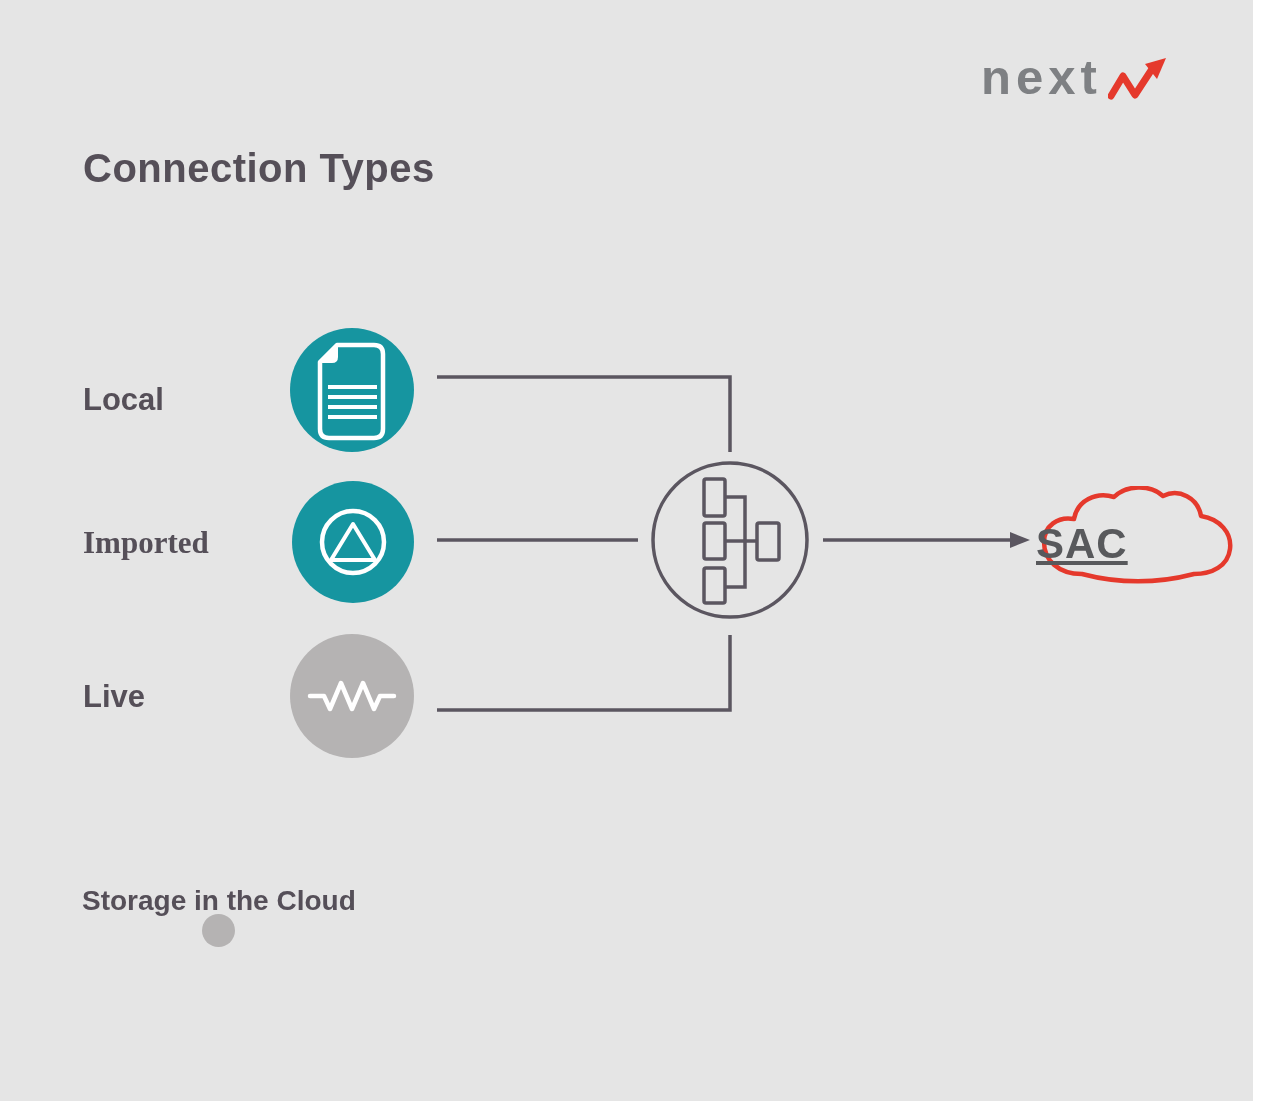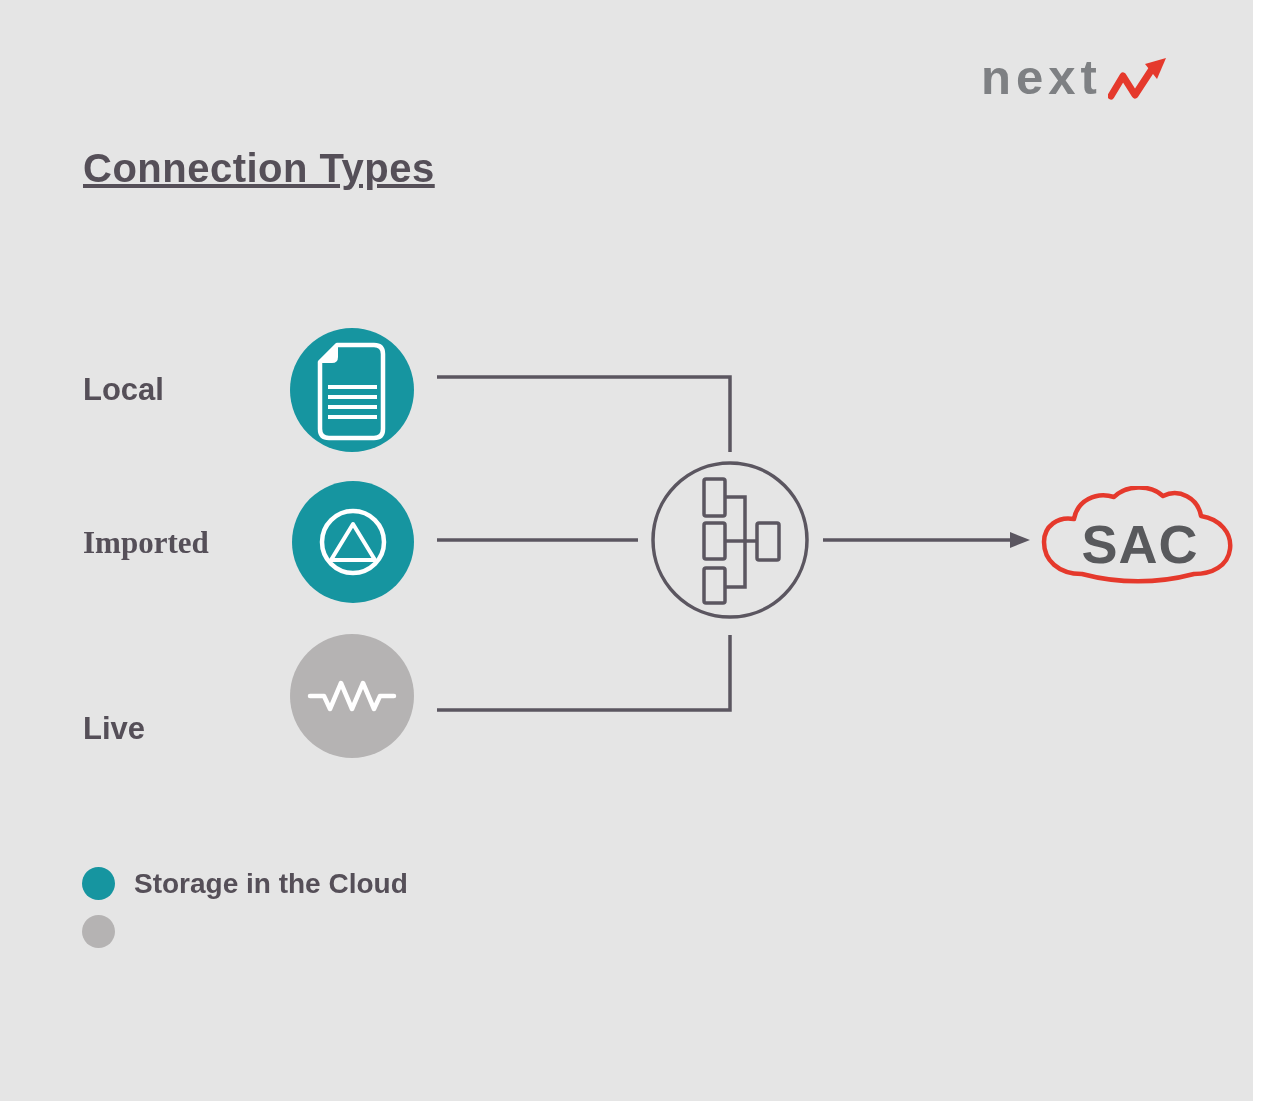--- a/index.html
+++ b/index.html
@@ -13,21 +13,20 @@
   }
   .abs { position: absolute; }
   svg { display: block; }
 
   .title {
     left: 83px; top: 146px;
     font-size: 40px;
     font-weight: 700;
     color: #554f58;
     letter-spacing: 0.5px;
-    text-decoration: underline;
   }
 
   
   .logo { left: 981px; top: 57px; width: 240px; }
   .logo-row1 { display: flex; align-items: flex-start; gap: 6px; }
   .logo-next {
     font-size: 49px; line-height: 40px;
     font-weight: 700; color: #7e8083; letter-spacing: 5px;
   }
   .logo-lytics {
@@ -36,42 +35,42 @@
     margin-top: -6px;
   }
 
   .row-label {
     left: 83px;
     font-size: 31px;
     font-weight: 700;
     color: #554f58;
     line-height: 38px;
   }
-  .label-local    { top: 371px; }
+  .label-local    { top: 381px; }
   .label-imported { top: 524px; font-family: Liberation Serif, serif; }
-  .label-live     { top: 710px; }
+  .label-live     { top: 678px; }
 
   .icon-local    { left: 290px; top: 328px; }
   .icon-imported { left: 292px; top: 481px; }
   .icon-live     { left: 290px; top: 634px; }
 
   .hub { left: 645px; top: 455px; }
 
   .cloud-wrap { left: 1036px; top: 486px; }
   .cloud-label {
     left: 1036px; top: 517px; width: 208px;
-    text-align: center;
-    font-size: 54px; line-height: 54px;
+    font-size: 42px; line-height: 54px;
     font-weight: 700;
     color: #58595c;
     letter-spacing: 1px;
+    text-decoration: underline;
   }
 
   .legend { left: 82px; top: 866px; display: flex; flex-direction: column; gap: 14px; }
-  .legend-item { display: flex; align-items: flex-end; gap: 19px; height: 34px; }
+  .legend-item { display: flex; align-items: center; gap: 19px; height: 34px; flex-direction: column; }
   .legend-text {
     font-size: 28px;
     font-weight: 700;
     color: #554f58;
   }
 </style>
 </head>
 <body>
 
 <div class="canvas">

